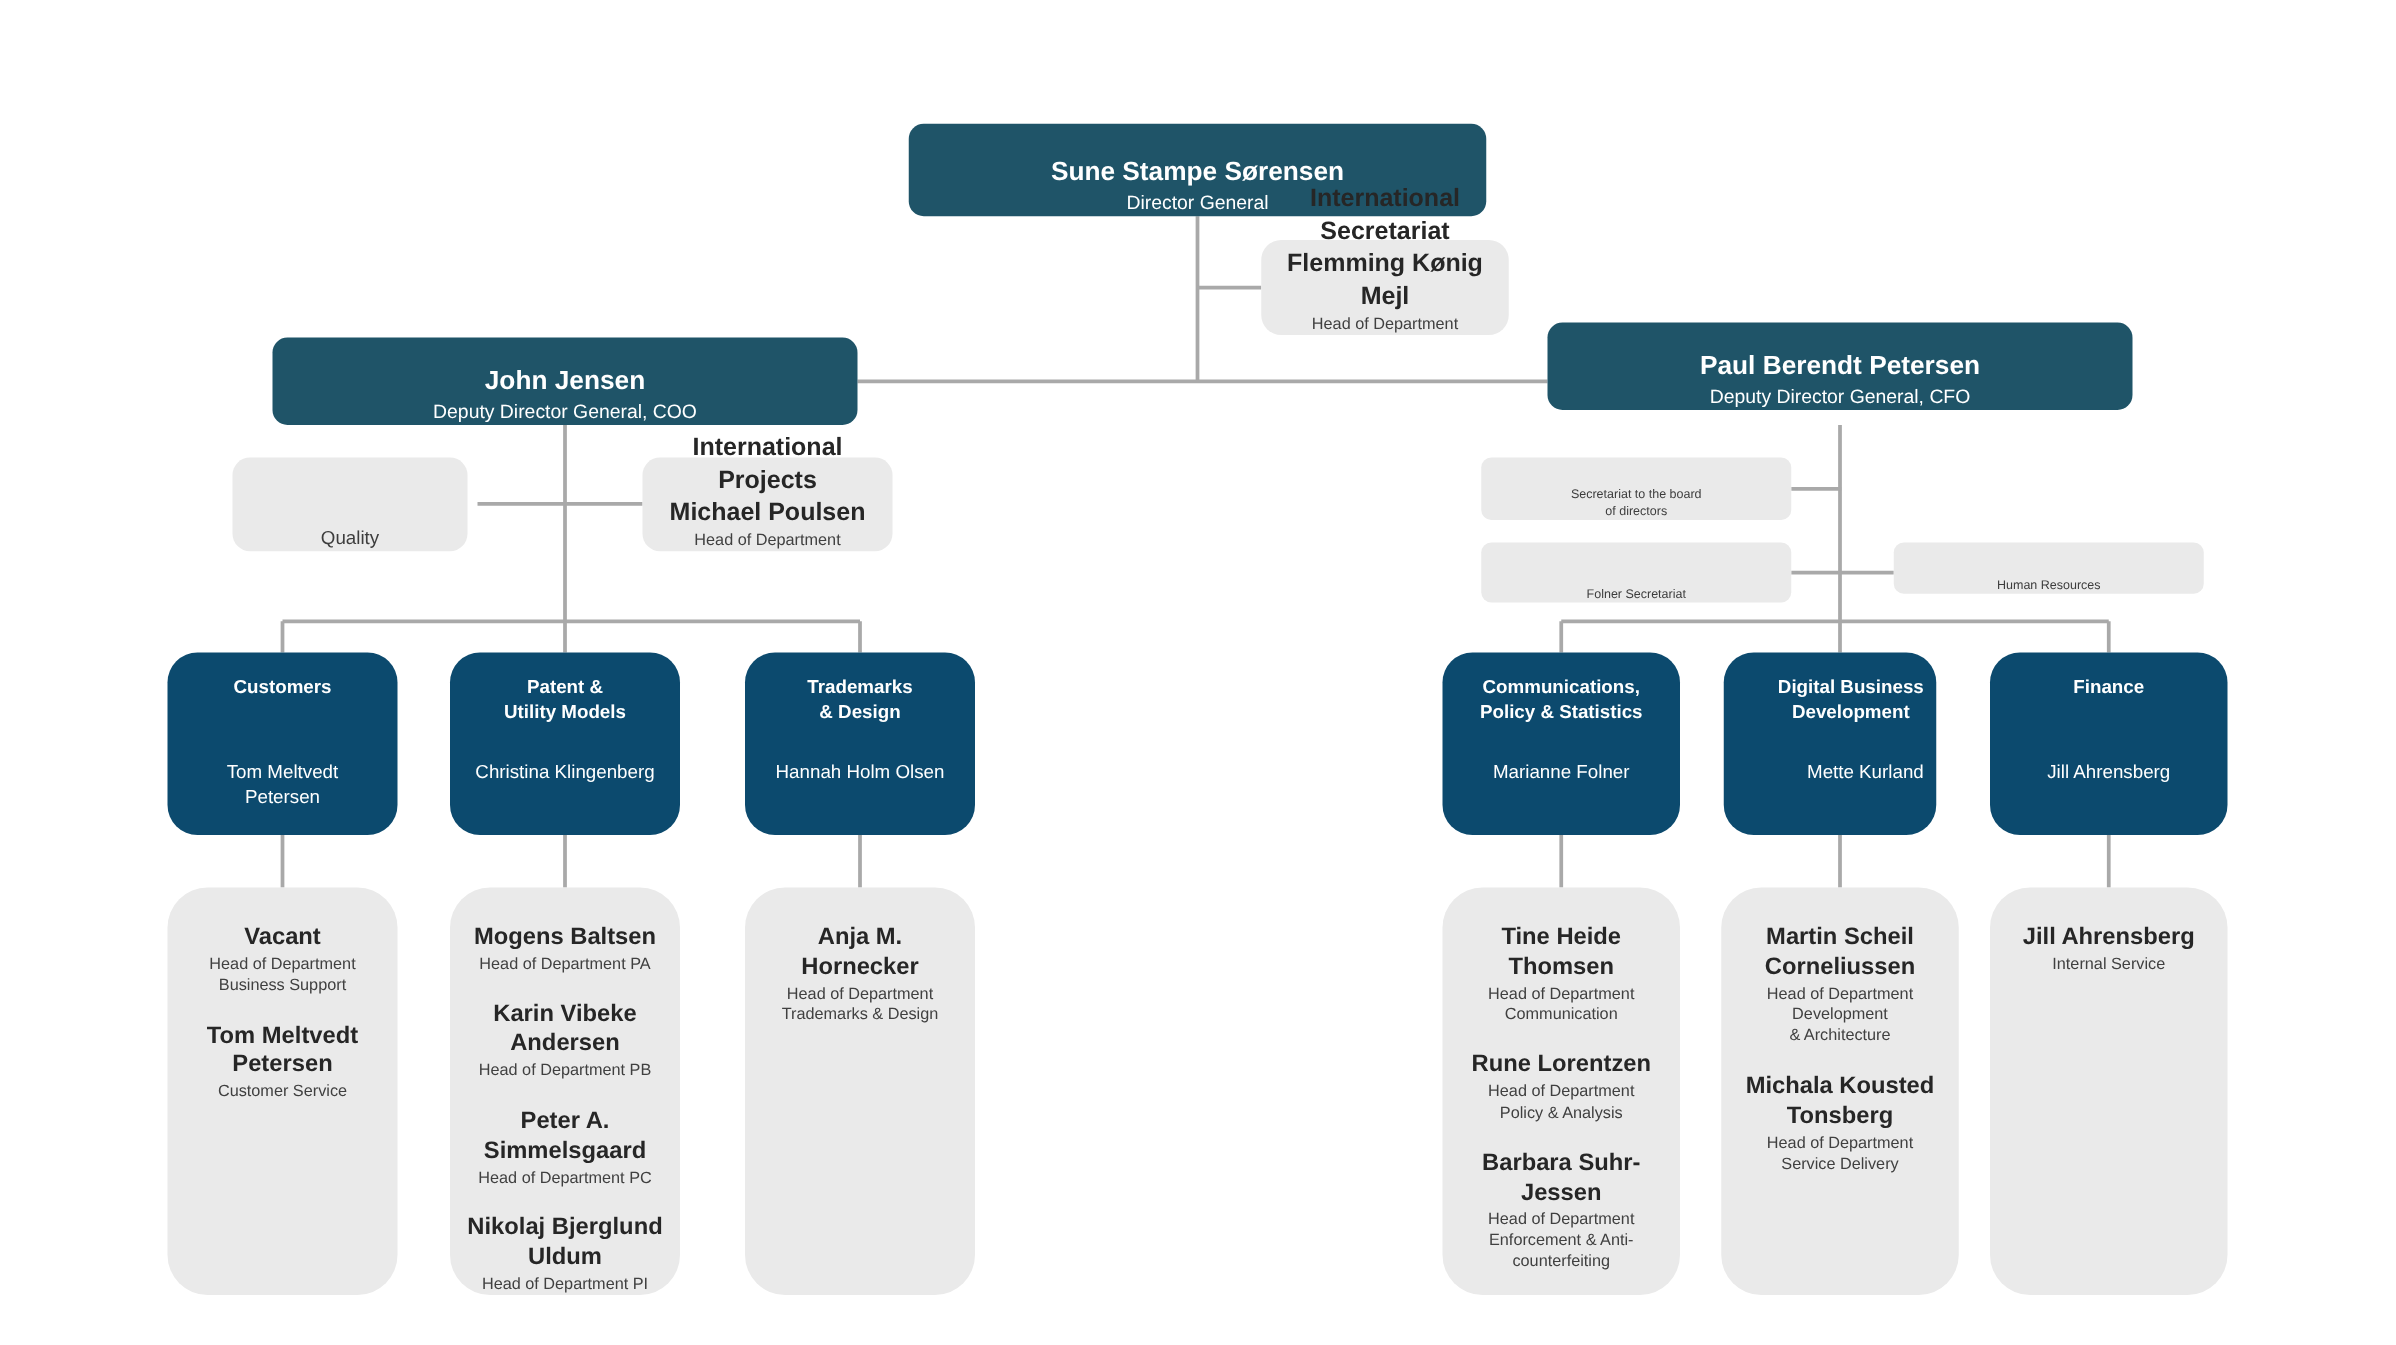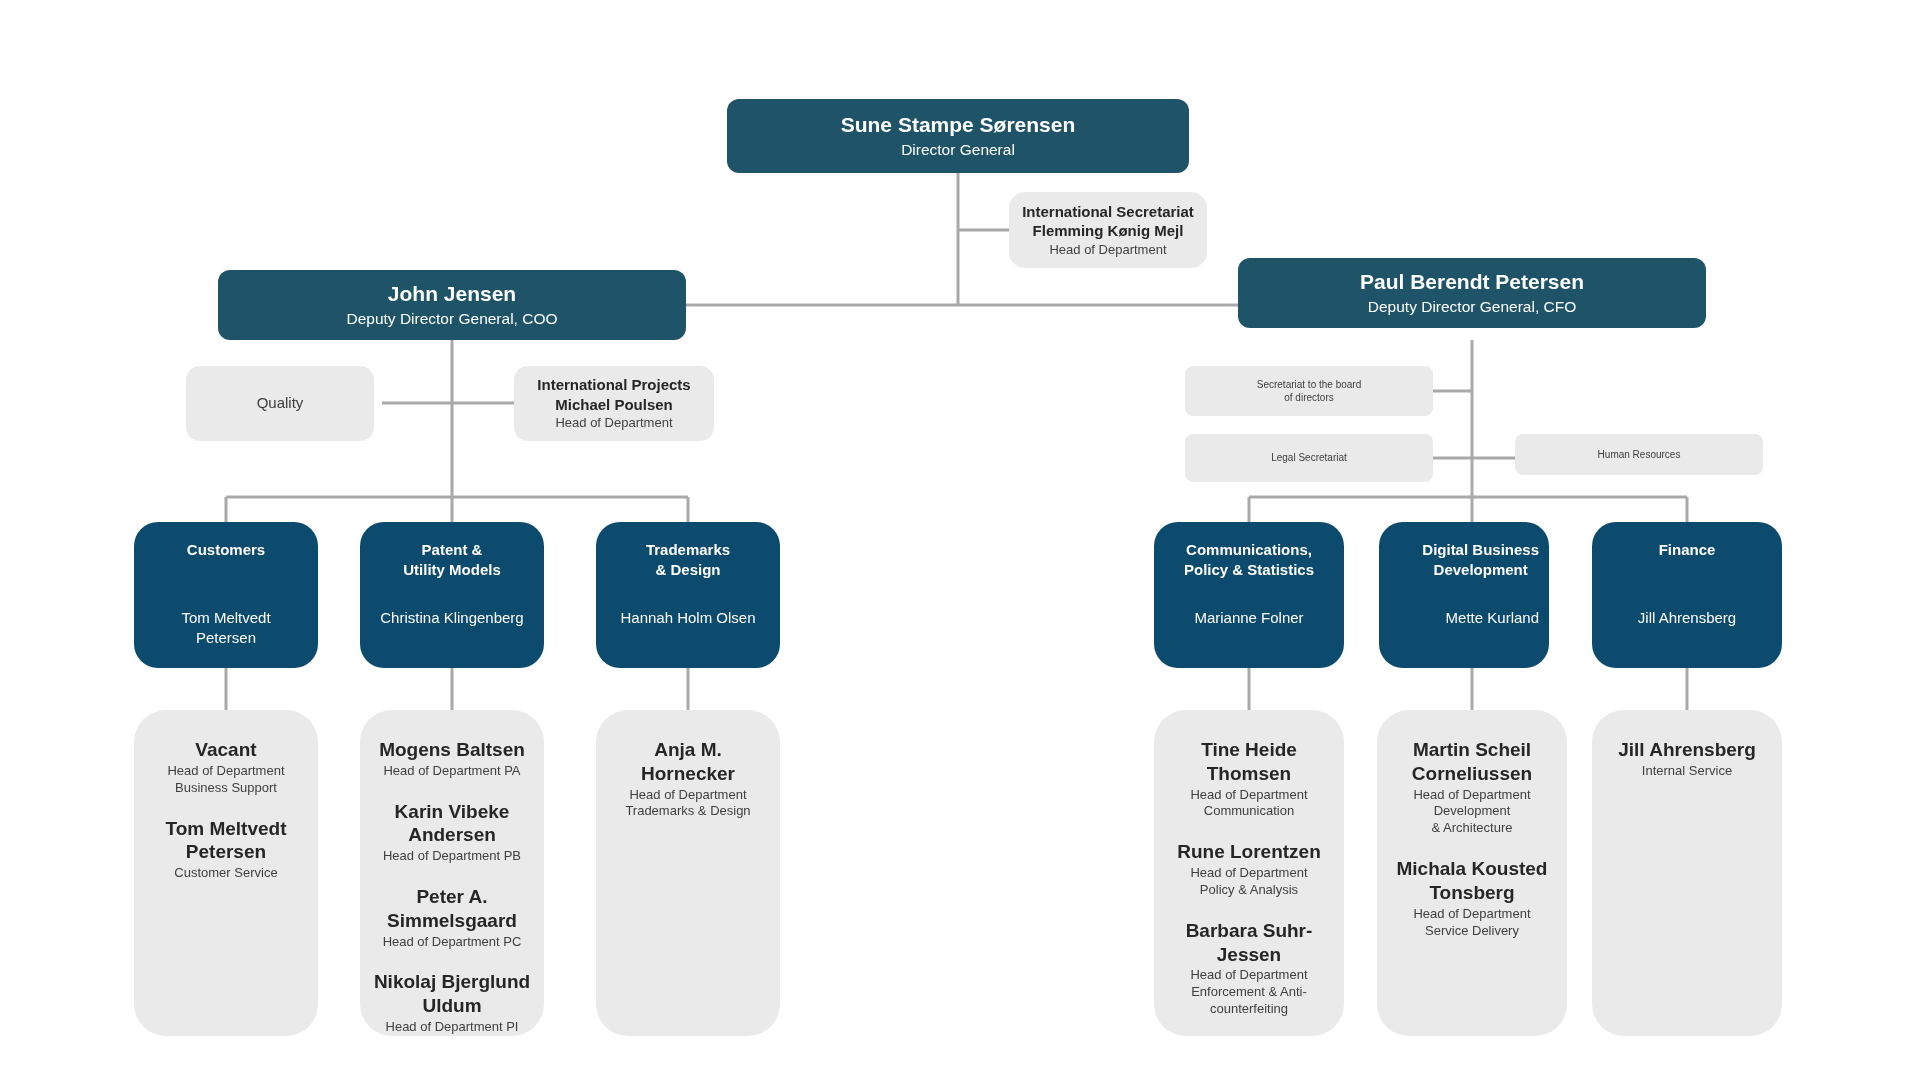--- a/index.html
+++ b/index.html
@@ -7,38 +7,38 @@
   .canvas {
     position: relative;
     width: 1917px;
     height: 1076px;
     background: #ffffff;
     overflow: hidden;
   }
   svg.connectors { position: absolute; left: 0; top: 0; }
   svg.connectors line { stroke: #a9a9a9; stroke-width: 3; }
 
-  .node { position: absolute; box-sizing: border-box; display: flex; flex-direction: column; align-items: center; justify-content: center; text-align: center; }
+  .node { position: absolute; box-sizing: border-box; display: flex; flex-direction: column; align-items: center; justify-content: flex-end; text-align: center; }
 
   
   .leader {
     background: #1f5468;
     color: #ffffff;
     border-radius: 12px;
   }
   .leader .leader-name { font-size: 21px; font-weight: bold; line-height: 1.25; }
   .leader .leader-title { font-size: 15.5px; line-height: 1.3; margin-top: 2px; }
 
   
   .gray {
     background: #eaeaea;
     color: #3d3d3d;
     border-radius: 14px;
   }
-  .gray .g-bold { font-size: 15px; font-weight: bold; color: #262626; line-height: 1.3; }
+  .gray .g-bold { font-size: 20px; font-weight: bold; color: #262626; line-height: 1.3; }
   .gray .g-small { font-size: 13px; color: #404040; line-height: 1.3; margin-top: 1px; }
   .gray .g-plain { font-size: 15px; color: #3d3d3d; line-height: 1.35; white-space: pre-line; }
   .gray.rounded16 { border-radius: 16px; }
   .gray.small-box { border-radius: 8px; }
   .gray.small-box .g-plain { font-size: 10px; }
 
   
   .dept-box {
     background: #0c4a6e;
     color: #ffffff;
@@ -134,21 +134,21 @@
     <div class="g-bold">Michael Poulsen</div>
     <div class="g-small">Head of Department</div>
   </div>
 
   <div class="node gray small-box" style="left:1185px; top:366px; width:248px; height:50px;">
     <div class="g-plain">Secretariat to the board
 of directors</div>
   </div>
 
   <div class="node gray small-box" style="left:1185px; top:434px; width:248px; height:48px;">
-    <div class="g-plain">Legal Secretariat</div>
+    <div class="g-plain">Folner Secretariat</div>
   </div>
 
   <div class="node gray small-box" style="left:1515px; top:434px; width:248px; height:41px;">
     <div class="g-plain">Human Resources</div>
   </div>
 
   <div class="node dept-box" style="left:134px; width:184px;">
     <div class="dept-title">Customers</div>
     <div class="dept-head">Tom Meltvedt
 Petersen</div>

